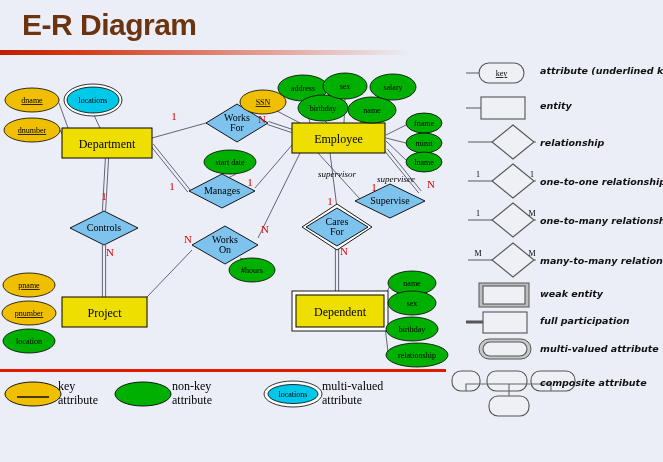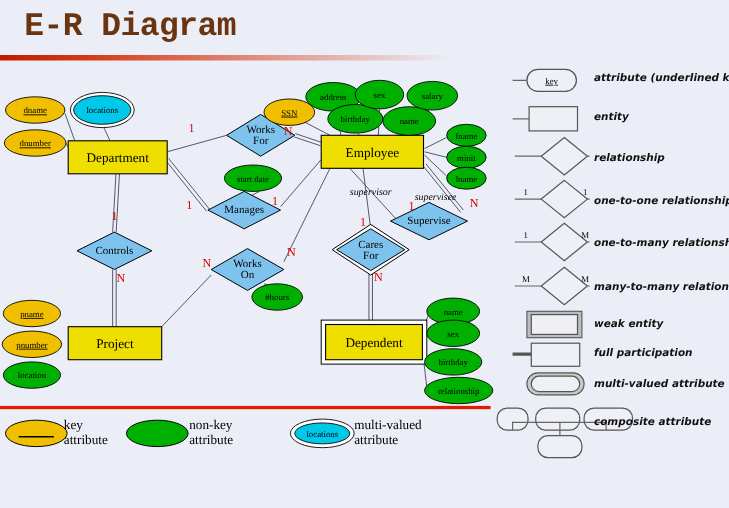--- a/index.html
+++ b/index.html
@@ -7,21 +7,21 @@
     width:663px;height:462px;
     background:#eceef7;
     font-family:"Liberation Serif", serif;
     overflow:hidden;
     position:relative;
   }
   #stage{position:absolute;left:0;top:0;width:663px;height:462px;}
   svg#diagram{position:absolute;left:0;top:0;width:663px;height:462px;}
   .title{
     position:absolute;left:22px;top:8px;
-    font-family:Liberation Mono, monospace;
+    font-family:Liberation Sans, sans-serif;
     font-weight:bold;
     font-size:30px;
     color:#6b3410;
     letter-spacing:-0.5px;
   }
   .hrule{
     position:absolute;left:0px;top:50px;width:663px;height:5px;
     background:linear-gradient(to right,#c62000 0%,#d83a12 8%,#e7apple 0%, #eceef7 62%);
     background:linear-gradient(to right,#c01d00 0%,#d63a16 10%,#e8apple 0%,#eceef7 60%);
     background:linear-gradient(to right,#bf1c00 0%,#d53a16 12%,#eceef7 62%);

